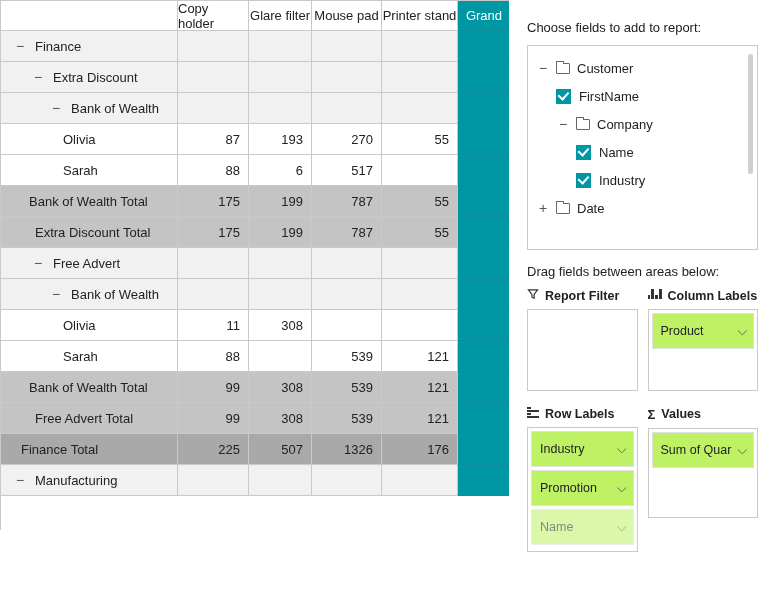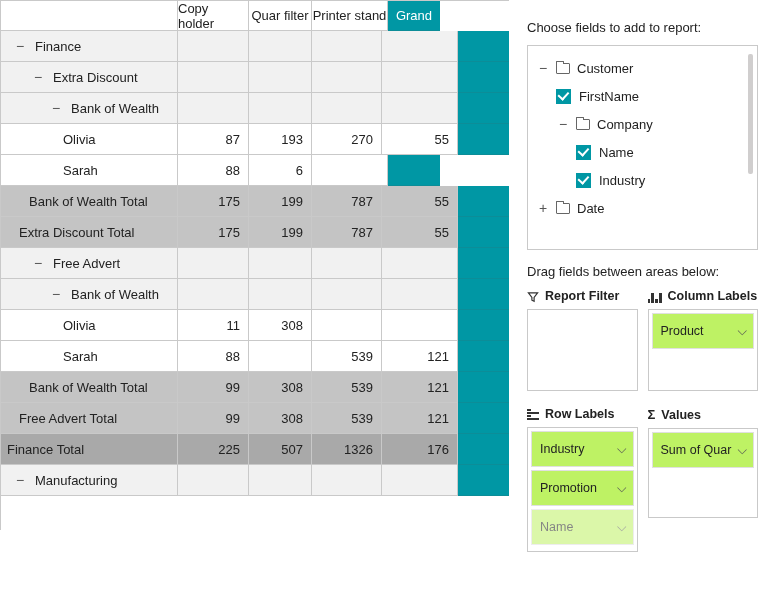--- a/index.html
+++ b/index.html
@@ -26,22 +26,22 @@
   .total { background:#c4c4c4; font-weight:500; }
   .total .pg-cell, .total .pg-rowhead { background:#c4c4c4; }
   .grandr .pg-cell, .grandr .pg-rowhead { background:#a9a9a9; font-weight:500; }
   .pg-cell.c4 { background:#0097a4 !important; }
   .exp-btn { display:inline-flex; align-items:center; justify-content:center; width:14px; height:14px; margin-right:8px; color:#555; font-size:14px; line-height:1; cursor:pointer; }
   .ind0 { padding-left: 12px; }
   .ind1 { padding-left: 30px; }
   .ind2 { padding-left: 48px; }
   .ind3 { padding-left: 62px; }
   .ind-tot2 { padding-left: 28px; }
-  .ind-tot1 { padding-left: 18px; }
-  .ind-tot0 { padding-left: 6px; }
+  .ind-tot1 { padding-left: 34px; }
+  .ind-tot0 { padding-left: 20px; }
   .leaf .pg-cell { background:#fff; }
   .leaf .pg-rowhead { background:#fff; }
 
   .field-panel { flex: 1; padding: 20px 12px 10px 18px; font-size: 13px; color: #222; }
   .fp-title { font-size: 13px; margin-bottom: 10px; }
   .field-tree { border:1px solid #c9c9c9; height:205px; padding:8px 6px 8px 8px; position:relative; overflow:hidden; }
   .field-tree::after { content:""; position:absolute; top:8px; right:4px; width:5px; height:120px; background:#d0cece; border-radius:2px; }
   .tree-item { display:flex; align-items:center; height:28px; }
   .t-ind0 { padding-left: 0; }
   .t-ind1 { padding-left: 20px; }
@@ -49,21 +49,21 @@
   .tree-exp { width:14px; text-align:center; color:#555; font-size:14px; cursor:pointer; margin-right:6px; }
   .folder-ico { width:14px; height:11px; border:1.2px solid #666; border-radius:1px; margin-right:7px; position:relative; }
   .folder-ico::before { content:""; position:absolute; top:-3px; left:-1px; width:6px; height:2px; border:1.2px solid #666; border-bottom:none; border-radius:1px 1px 0 0; background:#fff; }
   .cb { width:15px; height:15px; border:2px solid #0097a4; margin-right:8px; display:inline-flex; align-items:center; justify-content:center; cursor:pointer; }
   .cb.checked { background:#0097a4; }
   .cb.checked::after { content:""; width:5px; height:8px; border:solid #fff; border-width:0 2px 2px 0; transform: rotate(42deg) translate(-1px,-1px); }
 
   .drag-title { margin-top:14px; margin-bottom:10px; }
   .areas { display:flex; gap:10px; }
   .area-col { flex:1; }
-  .area-head { display:flex; align-items:flex-end; gap:6px; font-size:12.5px; font-weight:600; margin-bottom:6px; }
+  .area-head { display:flex; align-items:flex-start; gap:6px; font-size:12.5px; font-weight:600; margin-bottom:6px; }
   .area-box { border:1px solid #c9c9c9; min-height:82px; padding:3px; }
   .area-box.short { min-height:90px; overflow:hidden; }
   .chip { height:36px; background:#bef264; border:1px solid #e0e0e0; display:flex; align-items:center; justify-content:space-between; padding:0 6px 0 8px; margin-bottom:3px; font-size:12.5px; cursor:grab; }
   .chip .chev { color:#555; }
 
   
   .ico-filter { width:12px; height:11px; }
   .ico-collabel { width:14px; height:10px; display:inline-flex; gap:1px; align-items:flex-end; }
   .ico-collabel i { width:3px; background:#333; }
   .ico-rowlabel { width:12px; height:12px; display:inline-flex; flex-direction:column; gap:1px; }
@@ -72,21 +72,22 @@
 </style>
 </head>
 <body>
 
 <div class="root">
 
   <div class="pivot-grid">
     <div class="pg-header-row">
       <div class="pg-corner"></div>
       <div class="pg-col c0">Copy holder</div>
-      <div class="pg-col c1">Quar filter</div>
+      <div class="pg-col c1">Glare filter</div>
+      <div class="pg-col c2">Mouse pad</div>
       <div class="pg-col c3">Printer stand</div>
       <div class="pg-col c4">Grand</div>
     </div>
     <div id="pg-body">
         <div class="pg-row grp">
           <div class="pg-rowhead grp ind0">
             <span class="exp-btn">−</span>
             <span>Finance</span>
           </div>
           <div class="pg-cell c0"></div>
@@ -126,20 +127,21 @@
           <div class="pg-cell c2">270</div>
           <div class="pg-cell c3">55</div>
           <div class="pg-cell c4"></div>
         </div>
         <div class="pg-row leaf">
           <div class="pg-rowhead ind3">
             <span>Sarah</span>
           </div>
           <div class="pg-cell c0">88</div>
           <div class="pg-cell c1">6</div>
+          <div class="pg-cell c2">517</div>
           <div class="pg-cell c3"></div>
           <div class="pg-cell c4"></div>
         </div>
         <div class="pg-row total">
           <div class="pg-rowhead ind-tot2">
             <span>Bank of Wealth Total</span>
           </div>
           <div class="pg-cell c0">175</div>
           <div class="pg-cell c1">199</div>
           <div class="pg-cell c2">787</div>

